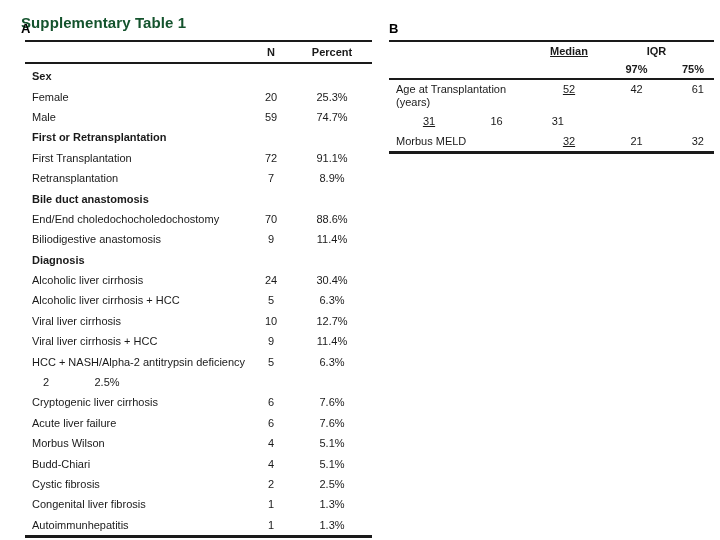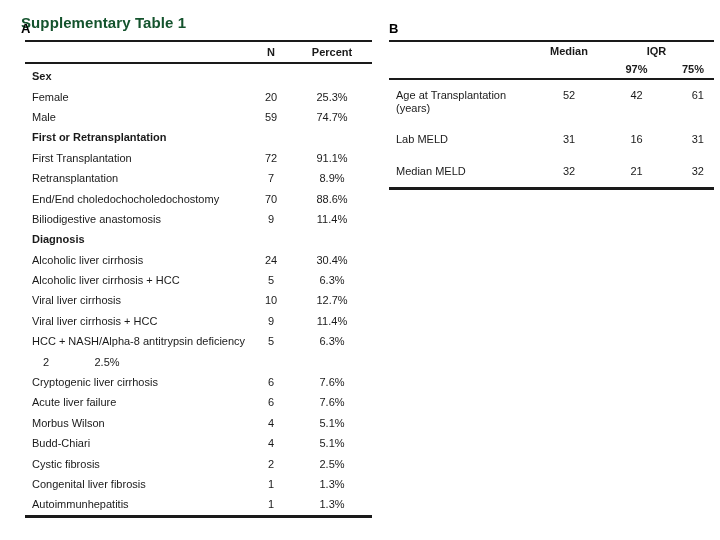--- a/index.html
+++ b/index.html
@@ -104,37 +104,38 @@
     font-weight: bold;
   }
   .b-label {
     width: 140px;
     padding-left: 7px;
     box-sizing: border-box;
   }
   .b-med {
     width: 80px;
     text-align: center;
+    text-decoration: underline;
   }
   .b-q25 {
     width: 55px;
     text-align: center;
   }
   .b-q75 {
     width: 40px;
     text-align: right;
   }
   .b-iqr {
     width: 95px;
     text-align: center;
   }
   .table-b .brow {
     display: flex;
     align-items: flex-start;
-    padding: 9px 0;
+    padding: 3px 0;
     line-height: 1.2;
   }
 </style>
 </head>
 <body>
 
 <div class="page-title">Supplementary Table 1</div>
 <div class="panel-label-a">A</div>
 <div class="panel-label-b">B</div>
 
@@ -168,20 +169,25 @@
       <div class="row">
         <div class="col-label">First Transplantation</div>
         <div class="col-n">72</div>
         <div class="col-pct">91.1%</div>
       </div>
       <div class="row">
         <div class="col-label">Retransplantation</div>
         <div class="col-n">7</div>
         <div class="col-pct">8.9%</div>
       </div>
+      <div class="row section">
+        <div class="col-label">Bile duct anastomosis</div>
+        <div class="col-n"></div>
+        <div class="col-pct"></div>
+      </div>
       <div class="row">
         <div class="col-label">End/End choledochocholedochostomy</div>
         <div class="col-n">70</div>
         <div class="col-pct">88.6%</div>
       </div>
       <div class="row">
         <div class="col-label">Biliodigestive anastomosis</div>
         <div class="col-n">9</div>
         <div class="col-pct">11.4%</div>
       </div>
@@ -204,21 +210,21 @@
         <div class="col-label">Viral liver cirrhosis</div>
         <div class="col-n">10</div>
         <div class="col-pct">12.7%</div>
       </div>
       <div class="row">
         <div class="col-label">Viral liver cirrhosis + HCC</div>
         <div class="col-n">9</div>
         <div class="col-pct">11.4%</div>
       </div>
       <div class="row">
-        <div class="col-label">HCC + NASH/Alpha-8 antitrypsin deficiency</div>
+        <div class="col-label">HCC + NASH/Alpha-2 antitrypsin deficiency</div>
         <div class="col-n">5</div>
         <div class="col-pct">6.3%</div>
       </div>
       <div class="row">
         <div class="col-n">2</div>
         <div class="col-pct">2.5%</div>
       </div>
       <div class="row">
         <div class="col-label">Cryptogenic liver cirrhosis</div>
         <div class="col-n">6</div>
@@ -272,25 +278,24 @@
     </div>
   </div>
   <div class="tbody">
       <div class="brow">
         <div class="b-label">Age at Transplantation (years)</div>
         <div class="b-med">52</div>
         <div class="b-q25">42</div>
         <div class="b-q75">61</div>
       </div>
       <div class="brow">
-        <div class="b-label">Lab MELD</div>
         <div class="b-med">31</div>
         <div class="b-q25">16</div>
         <div class="b-q75">31</div>
       </div>
       <div class="brow">
-        <div class="b-label">Median MELD</div>
+        <div class="b-label">Morbus MELD</div>
         <div class="b-med">32</div>
         <div class="b-q25">21</div>
         <div class="b-q75">32</div>
       </div>
     </div>
 </div>
 
 </body></html>

